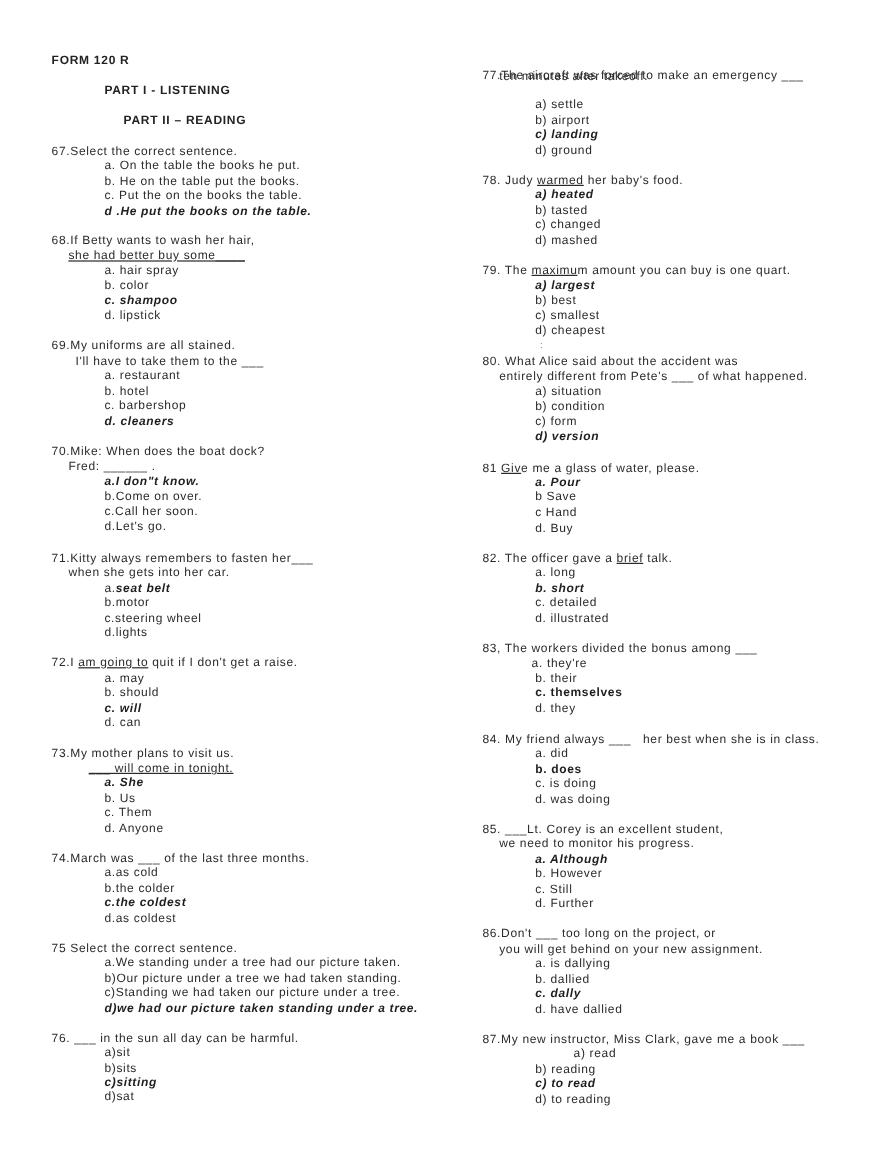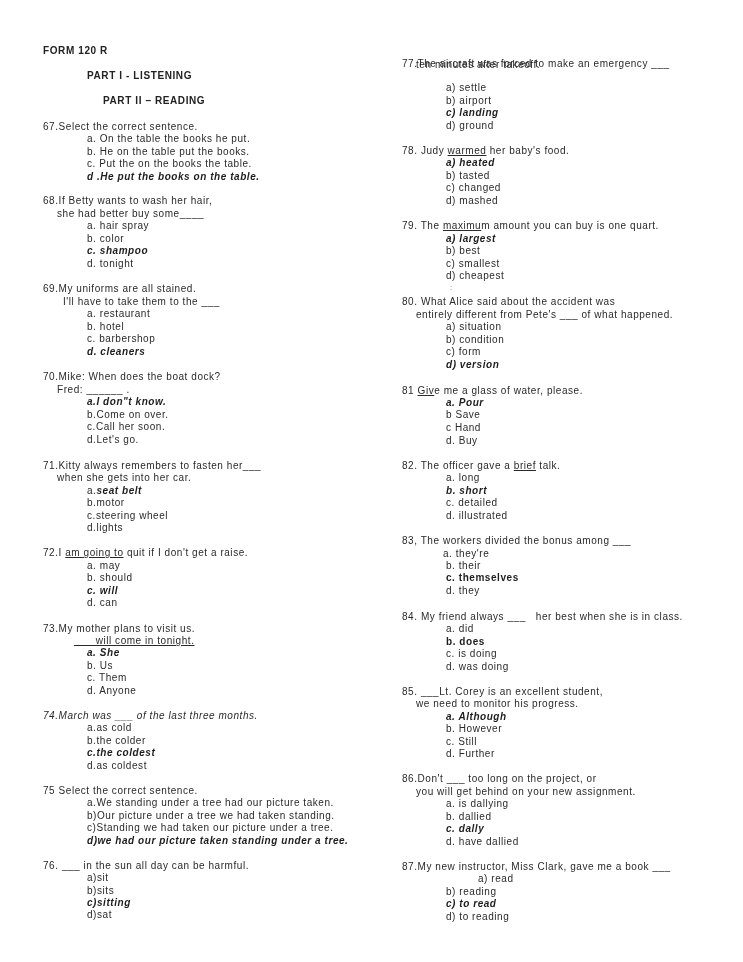--- a/index.html
+++ b/index.html
@@ -24,25 +24,25 @@
   <div>
     <div class="ln" style="left:43px;top:121px;"><span>67.</span><span>Select the correct sentence.</span></div>
     <div class="ln" style="left:87px;top:133px;">a. On the table the books he put.</div>
     <div class="ln" style="left:87px;top:146px;">b. He on the table put the books.</div>
     <div class="ln" style="left:87px;top:158px;">c. Put the on the books the table.</div>
     <div class="ln ans" style="left:87px;top:171px;">d .He put the books on the table.</div>
   </div>
 
   <div>
     <div class="ln" style="left:43px;top:195px;"><span>68.</span><span>If Betty wants to wash her hair,</span></div>
-    <div class="ln" style="left:57px;top:208px;">she had better buy some____</div>
+    <div class="ln" style="left:57px;top:208px;text-decoration:underline;">she had better buy some____</div>
     <div class="ln" style="left:87px;top:220px;">a. hair spray</div>
     <div class="ln" style="left:87px;top:233px;">b. color</div>
     <div class="ln ans" style="left:87px;top:245px;">c. shampoo</div>
-    <div class="ln" style="left:87px;top:258px;">d. tonight</div>
+    <div class="ln" style="left:87px;top:258px;">d. lipstick</div>
   </div>
 
   <div>
     <div class="ln" style="left:43px;top:283px;"><span>69.</span><span>My uniforms are all stained.</span></div>
     <div class="ln" style="left:63px;top:296px;">I'll have to take them to the ___</div>
     <div class="ln" style="left:87px;top:308px;">a. restaurant</div>
     <div class="ln" style="left:87px;top:321px;">b. hotel</div>
     <div class="ln" style="left:87px;top:333px;">c. barbershop</div>
     <div class="ln ans" style="left:87px;top:346px;">d. cleaners</div>
   </div>
@@ -76,21 +76,21 @@
   <div>
     <div class="ln" style="left:43px;top:623px;"><span>73.</span><span>My mother plans to visit us.</span></div>
     <div class="ln" style="left:74px;top:635px;text-decoration:underline;">___ will come in tonight.</div>
     <div class="ln ans" style="left:87px;top:647px;">a. She</div>
     <div class="ln" style="left:87px;top:660px;">b. Us</div>
     <div class="ln" style="left:87px;top:672px;">c. Them</div>
     <div class="ln" style="left:87px;top:685px;">d. Anyone</div>
   </div>
 
   <div>
-    <div class="ln" style="left:43px;top:710px;font-style:italic;"><span>74.</span><span>March was ___ of the last three months.</span></div>
+    <div class="ln" style="left:43px;top:710px;"><span>74.</span><span>March was ___ of the last three months.</span></div>
     <div class="ln" style="left:87px;top:722px;">a.as cold</div>
     <div class="ln" style="left:87px;top:735px;">b.the colder</div>
     <div class="ln ans" style="left:87px;top:747px;">c.the coldest</div>
     <div class="ln" style="left:87px;top:760px;">d.as coldest</div>
   </div>
 
   <div>
     <div class="ln" style="left:43px;top:785px;"><span>75</span><span> Select the correct sentence.</span></div>
     <div class="ln" style="left:87px;top:797px;">a.We standing under a tree had our picture taken.</div>
     <div class="ln" style="left:87px;top:810px;">b)Our picture under a tree we had taken standing.</div>

